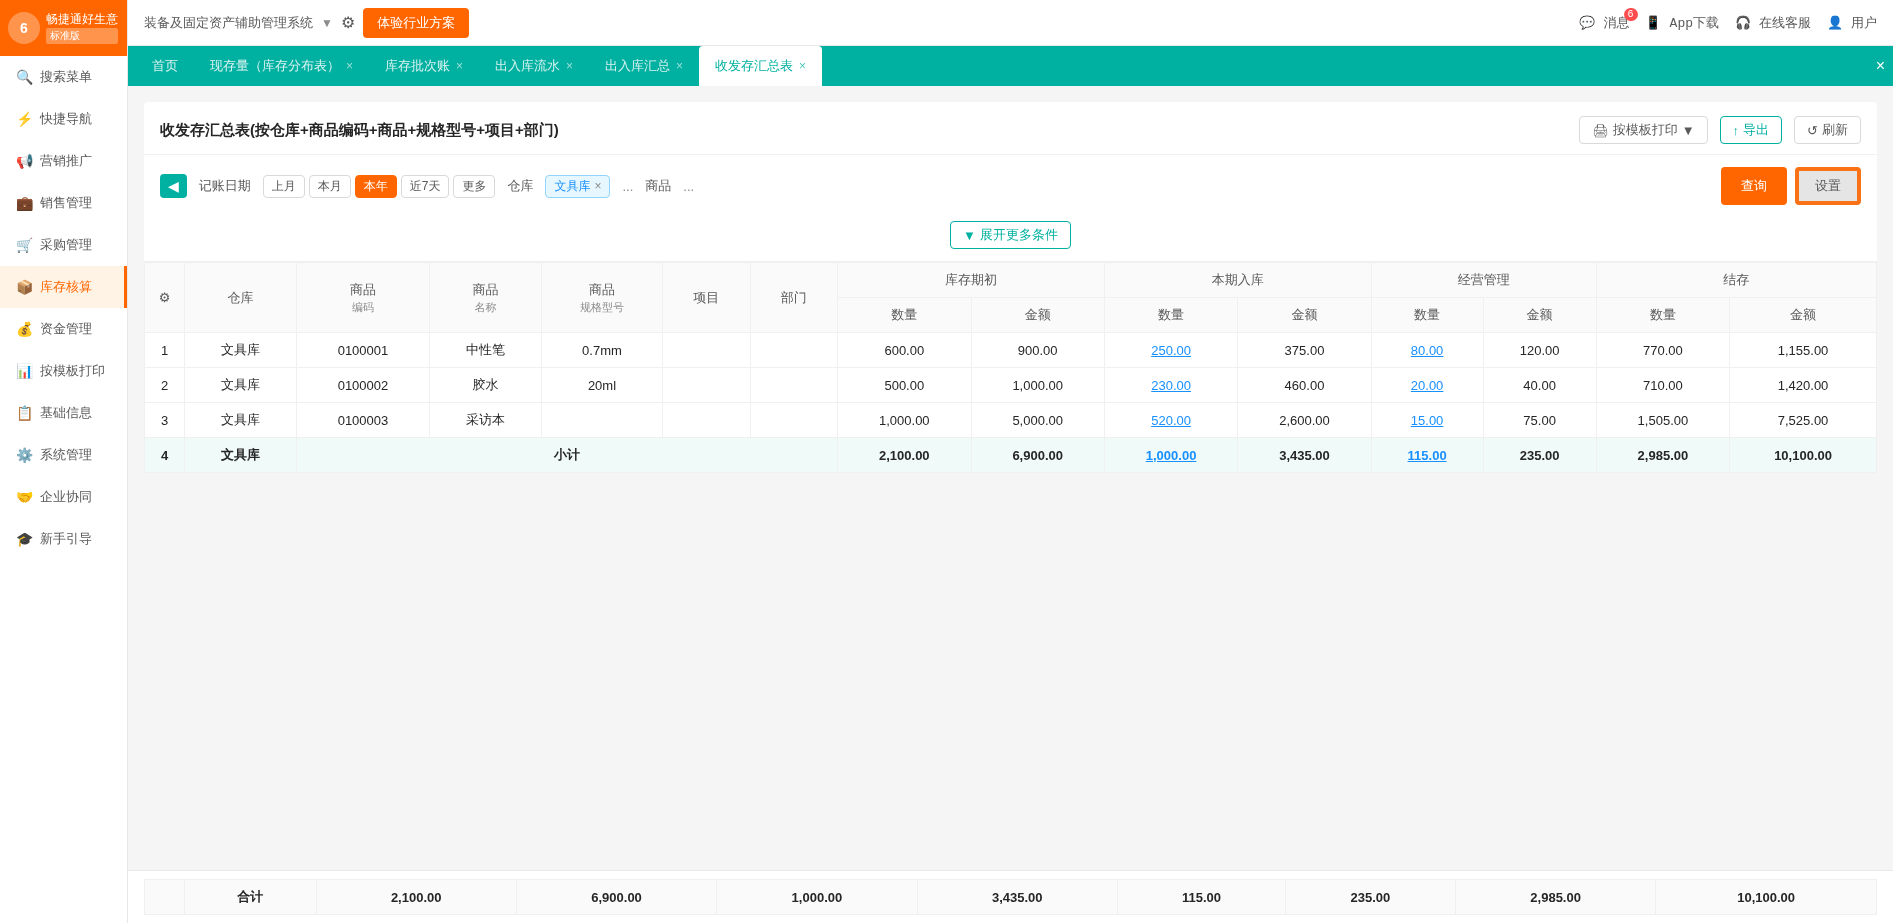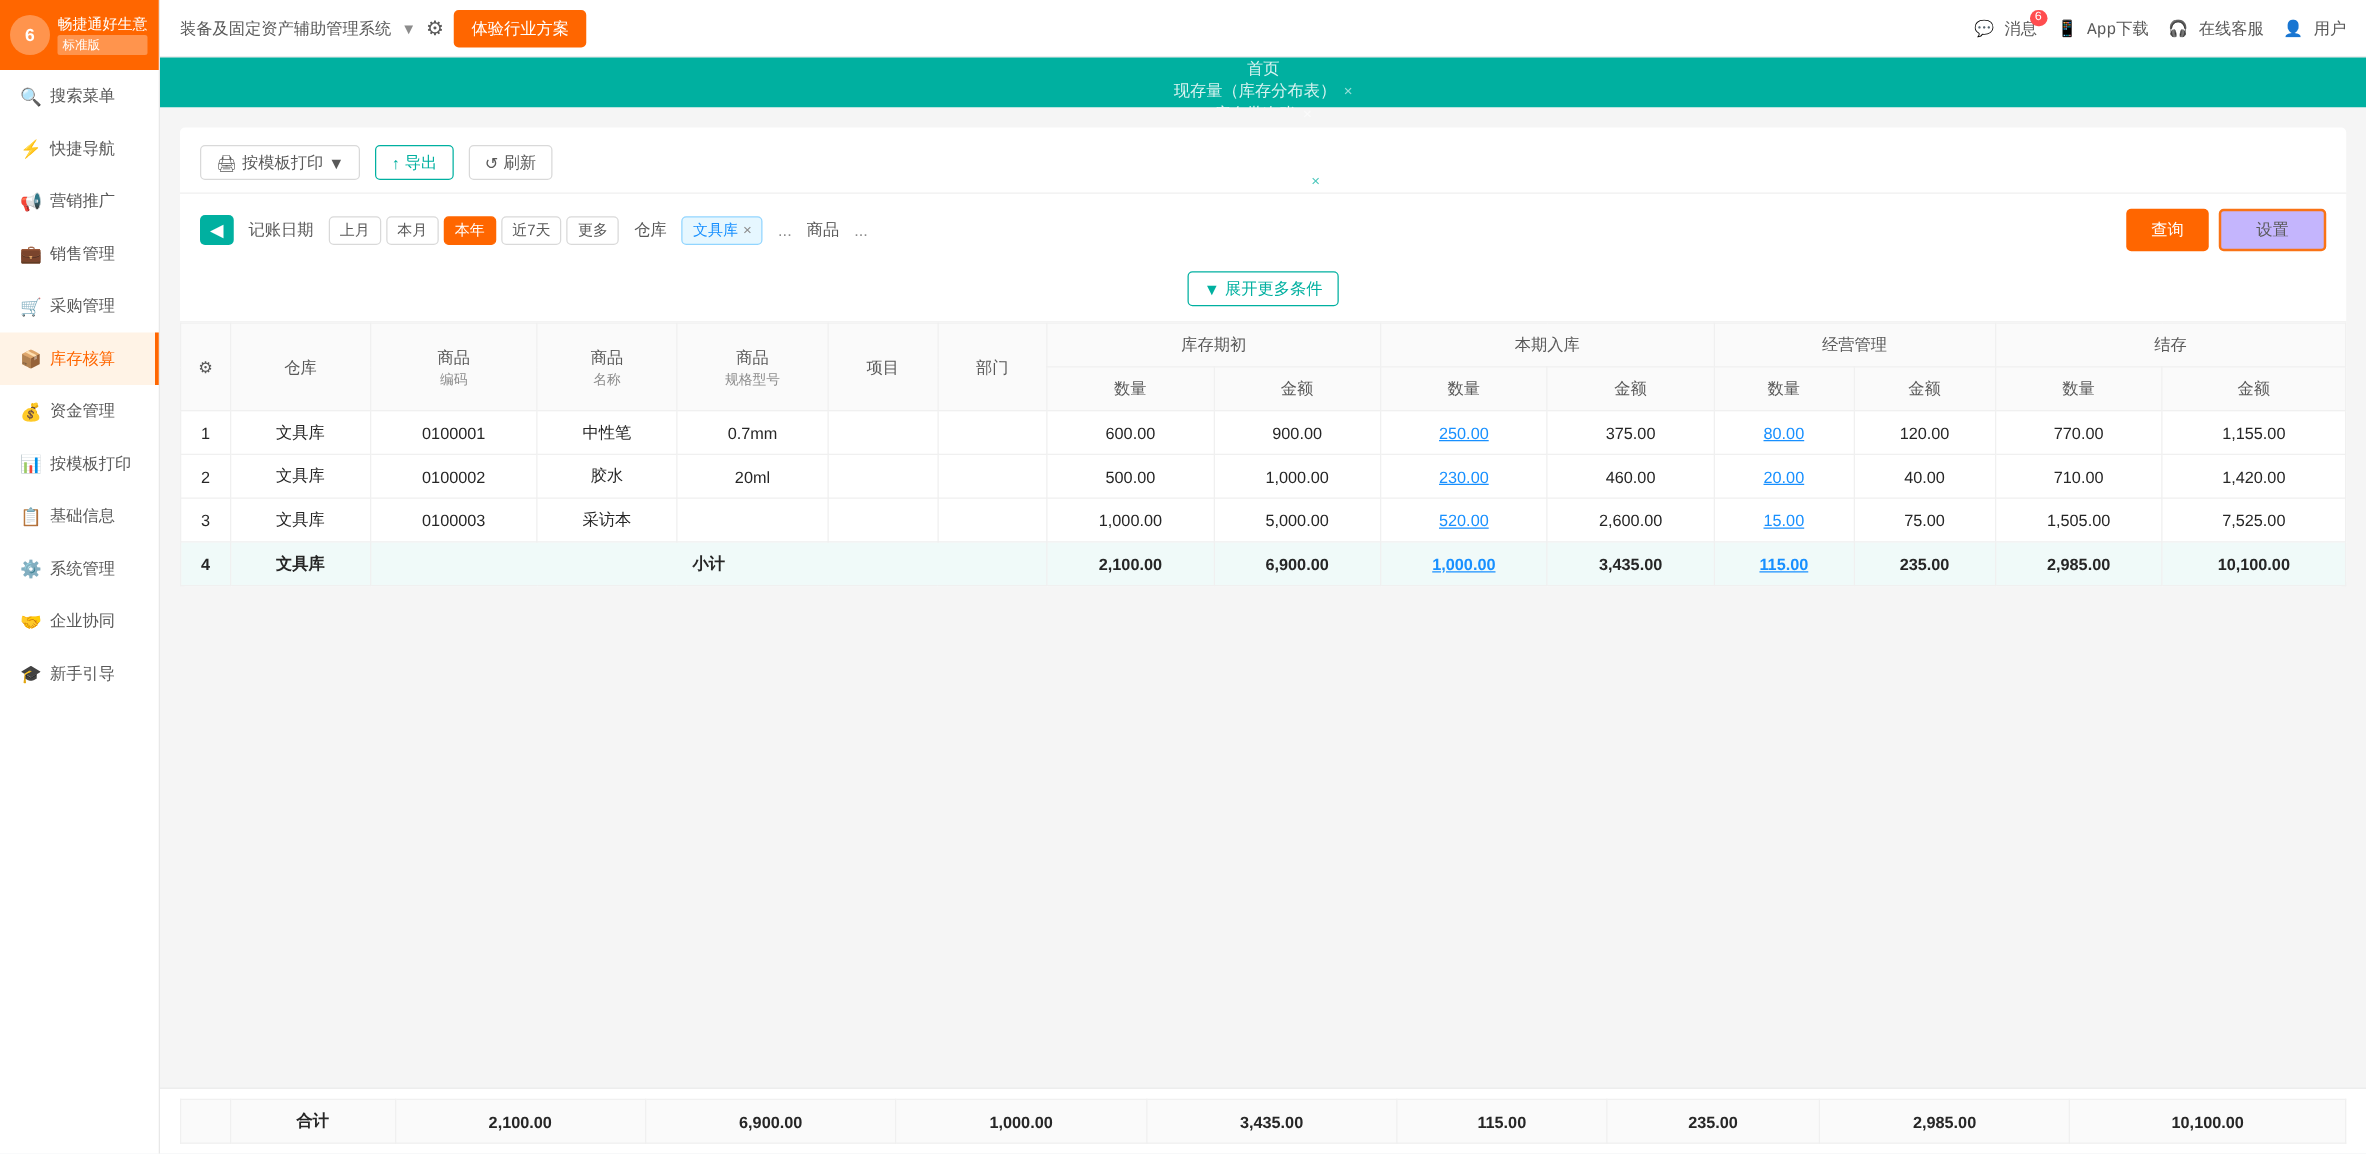--- a/index.html
+++ b/index.html
@@ -22,21 +22,21 @@
     .topbar { height: 46px; background: #fff; display: flex; align-items: center; justify-content: space-between; padding: 12px 16px; border-bottom: 1px solid #e8e8e8; }
     .topbar-left { display: flex; align-items: center; gap: 8px; }
     .topbar-system-name { font-size: 13px; color: #595959; }
     .topbar-gear { color: #595959; cursor: pointer; font-size: 16px; }
     .topbar-trial-btn { background: #ff6600; color: white; border: none; border-radius: 4px; padding: 6px 14px; font-size: 13px; cursor: pointer; }
     .topbar-right { display: flex; align-items: center; gap: 16px; color: #595959; font-size: 13px; font-family: Liberation Mono, monospace; }
     .topbar-badge { position: relative; }
     .topbar-badge-count { position: absolute; top: -6px; right: -8px; background: #ff4d4f; color: white; border-radius: 8px; font-size: 10px; padding: 1px 4px; }
 
     
-    .tabs { background: #00b0a0; display: flex; align-items: center; height: 40px; padding: 0 8px; flex-direction: column; }
+    .tabs { background: #00b0a0; display: flex; align-items: center; height: 40px; padding: 0 8px; }
     .tab { padding: 0 16px; height: 40px; display: flex; align-items: center; gap: 6px; color: rgba(255,255,255,0.85); cursor: pointer; font-size: 13px; border-radius: 4px 4px 0 0; }
     .tab.active { background: #fff; color: #00b0a0; }
     .tab-close { font-size: 12px; opacity: 0.7; }
     .tabs-close-all { margin-left: auto; color: white; cursor: pointer; font-size: 16px; }
 
     
     .content { flex: 1; background: #f5f5f5; padding: 16px; overflow-y: auto; }
     .page-card { background: #fff; border-radius: 4px; }
 
     
@@ -53,21 +53,21 @@
     .filter-label { color: #595959; font-size: 13px; }
     .filter-date-btns { display: flex; gap: 4px; }
     .filter-date-btn { padding: 2px 8px; border: 1px solid #d9d9d9; border-radius: 4px; cursor: pointer; font-size: 12px; color: #595959; background: #fff; }
     .filter-date-btn.active { background: #ff6600; color: white; border-color: #ff6600; }
     .filter-date-range { color: #8c8c8c; font-size: 12px; }
     .filter-tag { display: flex; align-items: center; gap: 4px; background: #e6f7ff; border: 1px solid #91d5ff; border-radius: 4px; padding: 2px 8px; font-size: 12px; color: #1890ff; }
     .filter-tag-close { cursor: pointer; color: #8c8c8c; }
     .filter-dots { color: #8c8c8c; cursor: pointer; }
     .expand-more-btn { color: #00b0a0; border: 1px solid #00b0a0; background: #fff; padding: 4px 12px; border-radius: 4px; cursor: pointer; font-size: 13px; display: flex; align-items: center; gap: 4px; margin: 0 auto; }
     .btn-query { background: #ff6600; color: white; border: none; border-radius: 4px; padding: 6px 20px; cursor: pointer; font-size: 13px; }
-    .btn-set { color: #595959; border: 2px solid #f97316; background: #c4b5fd; padding: 6px 28px; border-radius: 4px; cursor: pointer; font-size: 13px; }
+    .btn-set { color: #595959; border: 4px solid #f97316; background: #e5e5e5; padding: 6px 16px; border-radius: 4px; cursor: pointer; font-size: 13px; }
 
     
     .table-wrap { padding: 0; overflow-x: auto; }
     table { width: 100%; border-collapse: collapse; font-size: 13px; }
     thead tr th { background: #fafafa; border: 1px solid #f0f0f0; padding: 8px 10px; text-align: center; color: #595959; font-weight: 500; white-space: nowrap; }
     thead tr.header-group th { background: #fafafa; }
     tbody tr td { border: 1px solid #f0f0f0; padding: 8px 10px; text-align: center; color: #262626; white-space: nowrap; }
     tbody tr.subtotal-row td { background: #f0faf9; font-weight: 600; }
     .settings-icon-cell { width: 40px; }
     .underline-link { text-decoration: underline; color: #1890ff; cursor: pointer; }
@@ -193,20 +193,21 @@
       <span>收发存汇总表</span>
       <span class="tab-close">×</span>
     </div>
     <div class="tabs-close-all">×</div>
   </div>
 
   <div class="content">
     <div class="page-card">
 
       <div class="page-header">
+        <div class="page-title">收发存汇总表(按仓库+商品编码+商品+规格型号+项目+部门)</div>
         <div class="page-header-actions">
           <button class="btn-print">
             <span>🖨</span>
             <span>按模板打印</span>
             <span>▼</span>
           </button>
           <button class="btn-export">
             <span>↑</span>
             <span>导出</span>
           </button>

